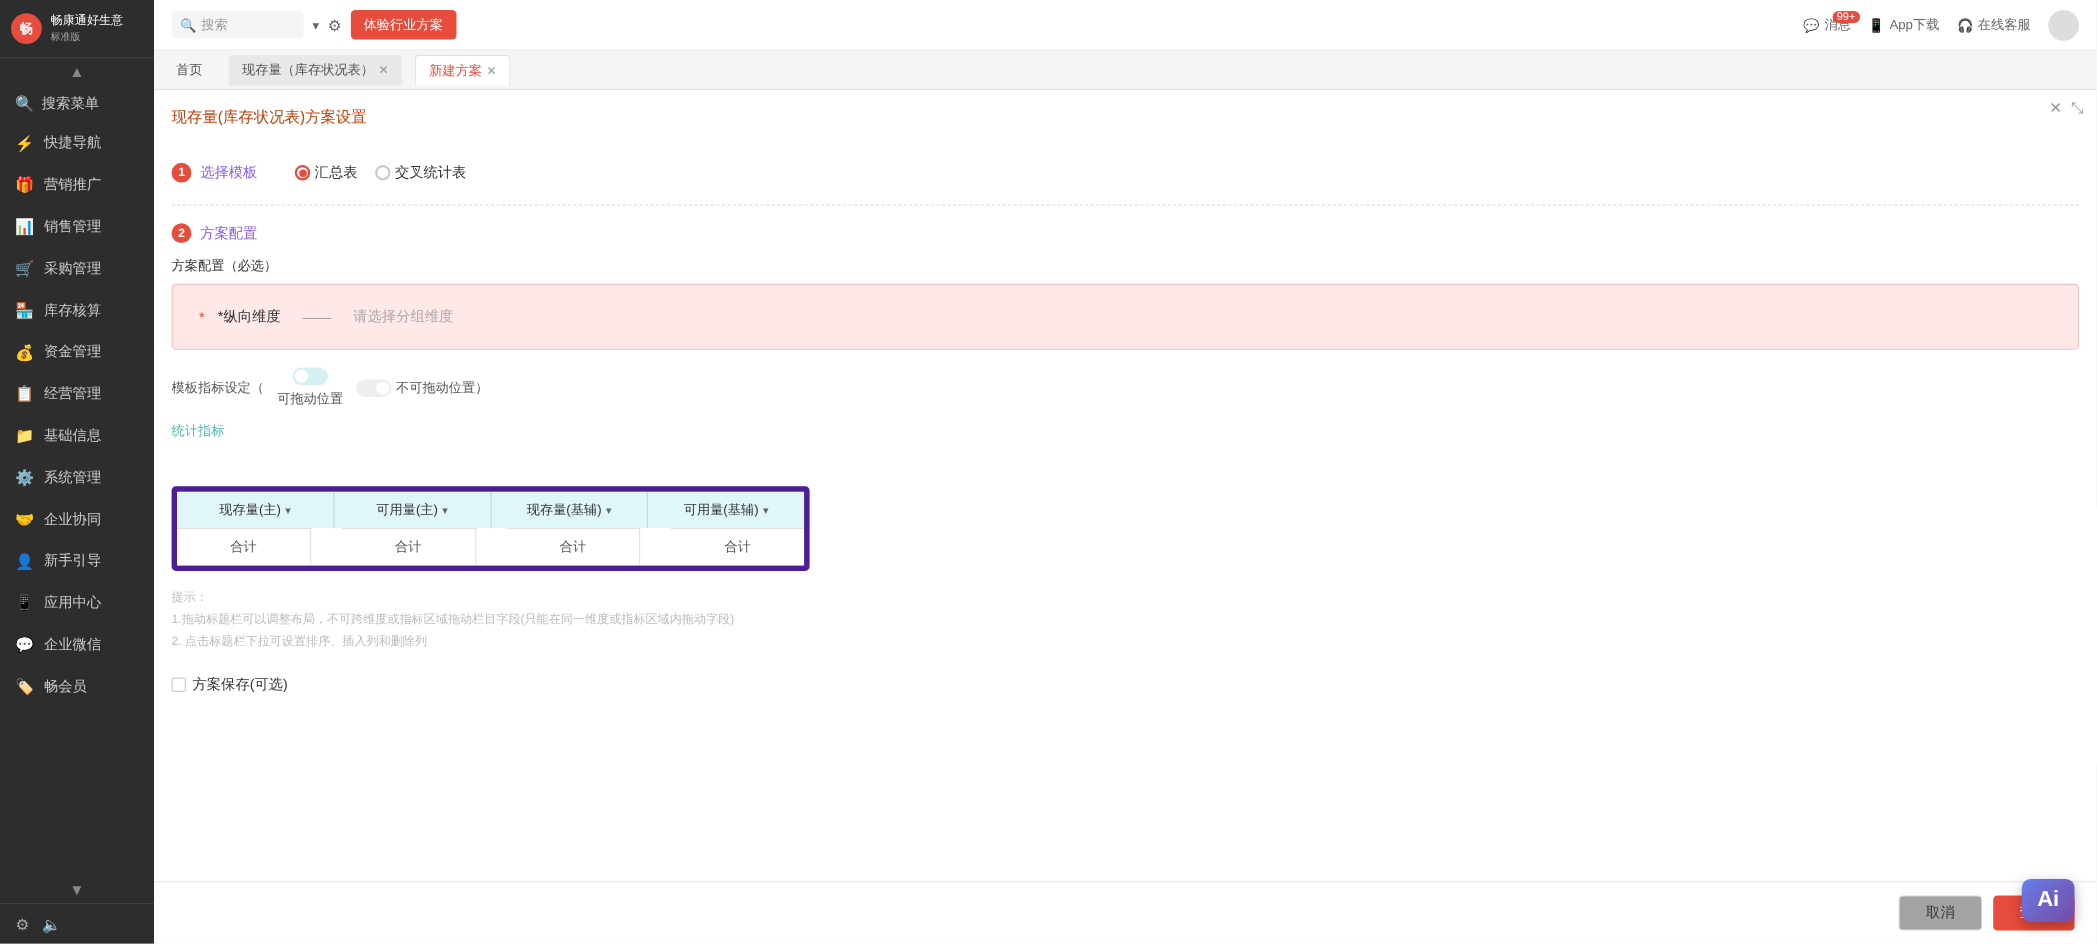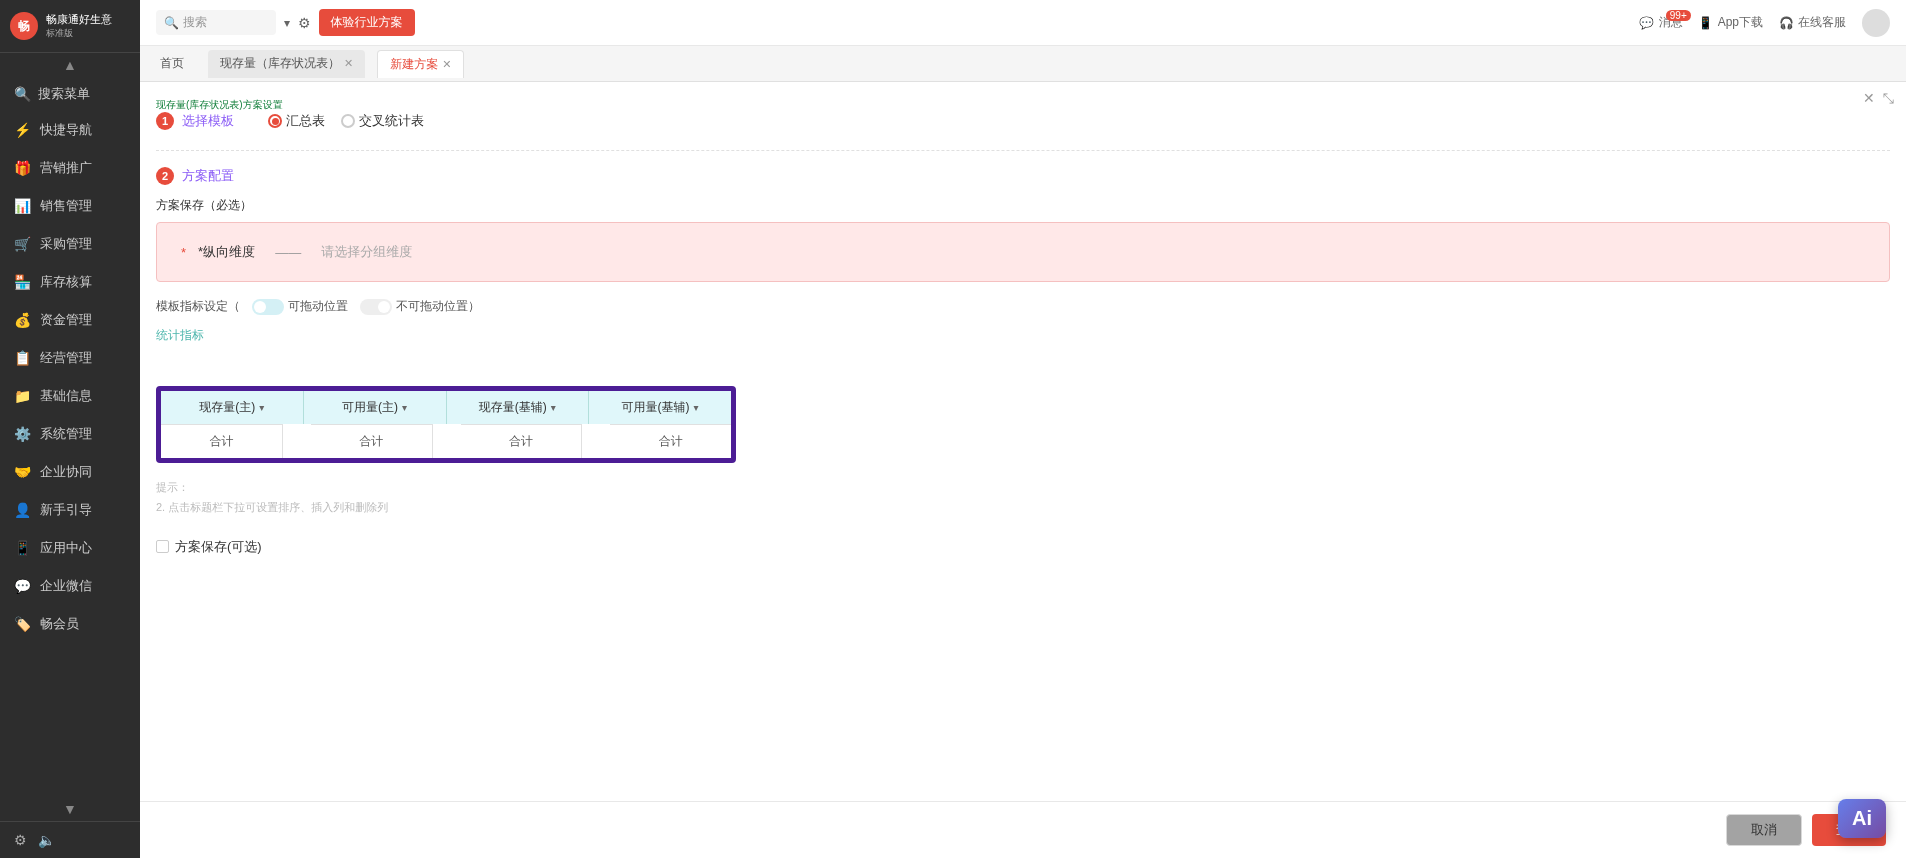--- a/index.html
+++ b/index.html
@@ -127,21 +127,21 @@
     
     .content-area {
       flex: 1;
       overflow-y: auto;
       overflow-x: hidden;
       background: #fff;
       padding: 16px;
       position: relative;
     }
 
-    .page-title { font-size: 10px; color: #15803d; margin-bottom: 0; font-weight: normal; }
+    .page-title { font-size: 14px; color: #c2410c; margin-bottom: 32px; font-weight: normal; }
 
     
     .section { margin-bottom: 20px; }
     .section-header {
       display: flex; align-items: center; gap: 8px; margin-bottom: 12px;
     }
     .section-num {
       width: 18px; height: 18px; background: #e74c3c; color: white;
       border-radius: 50%; display: flex; align-items: center; justify-content: center;
       font-size: 11px; font-weight: bold; flex-shrink: 0;
@@ -169,21 +169,21 @@
       padding: 20px 24px;
       margin-bottom: 16px;
     }
     .dimension-row { display: flex; align-items: center; gap: 12px; }
     .dimension-required { color: #e74c3c; font-size: 13px; }
     .dimension-name { font-size: 13px; color: #333; }
     .dimension-placeholder { color: #aaa; font-size: 13px; }
 
     
     .indicator-setting { display: flex; align-items: center; gap: 12px; margin-bottom: 12px; font-size: 12px; color: #555; }
-    .drag-indicator { display: flex; align-items: center; gap: 4px; }
+    .drag-indicator { display: flex; align-items: center; gap: 4px; flex-direction: column; }
     .drag-box { width: 32px; height: 16px; background: #d4f0f5; border-radius: 8px; display: flex; align-items: center; padding: 2px; }
     .drag-box-thumb { width: 12px; height: 12px; background: white; border-radius: 50%; }
     .no-drag-indicator { display: flex; align-items: center; gap: 4px; }
     .no-drag-box { width: 32px; height: 16px; background: #eee; border-radius: 8px; display: flex; align-items: center; justify-content: flex-end; padding: 2px; }
     .no-drag-box-thumb { width: 12px; height: 12px; background: white; border-radius: 50%; }
 
     
     .stats-section-title { font-size: 12px; color: #4db6ac; margin-bottom: 6px; }
     .stats-table { border: 5px solid #4c1d95; border-radius: 4px; overflow: hidden; display: inline-block; min-width: 580px; margin-top: 36px; }
     .stats-table-header { display: flex; background: #e0f7fa; }
@@ -424,21 +424,21 @@
     </div>
 
     <hr style="border:none;border-top:1px dashed #e0e0e0;margin-bottom:16px;">
 
     <div class="section">
       <div class="section-header">
         <div class="section-num">2</div>
         <span class="section-title">方案配置</span>
       </div>
 
-      <div class="dimension-label">方案保存（必选）</div>
+      <div class="dimension-label">方案配置（必选）</div>
 
       <div class="dimension-box">
         <div class="dimension-row">
           <span class="dimension-required">*</span>
           <span class="dimension-name">*纵向维度</span>
           <span style="color:#999;margin:0 8px;">——</span>
           <span class="dimension-placeholder">请选择分组维度</span>
         </div>
       </div>
 
@@ -484,20 +484,21 @@
           <div class="stats-col-cell">合计</div>
           <div class="stats-col-cell">合计</div>
           <div class="stats-col-cell">合计</div>
           <div class="stats-col-cell">合计</div>
         </div>
       </div>
 
       
       <div class="tips-section">
         <div style="display:inline;">提示：</div>
+        <div>1.拖动标题栏可以调整布局，不可跨维度或指标区域拖动栏目字段(只能在同一维度或指标区域内拖动字段)</div>
         <div>2. 点击标题栏下拉可设置排序、插入列和删除列</div>
       </div>
     </div>
 
     <div class="save-option">
       <div class="save-checkbox"></div>
       <span>方案保存(可选)</span>
     </div>
 
     <div class="footer-bar">

